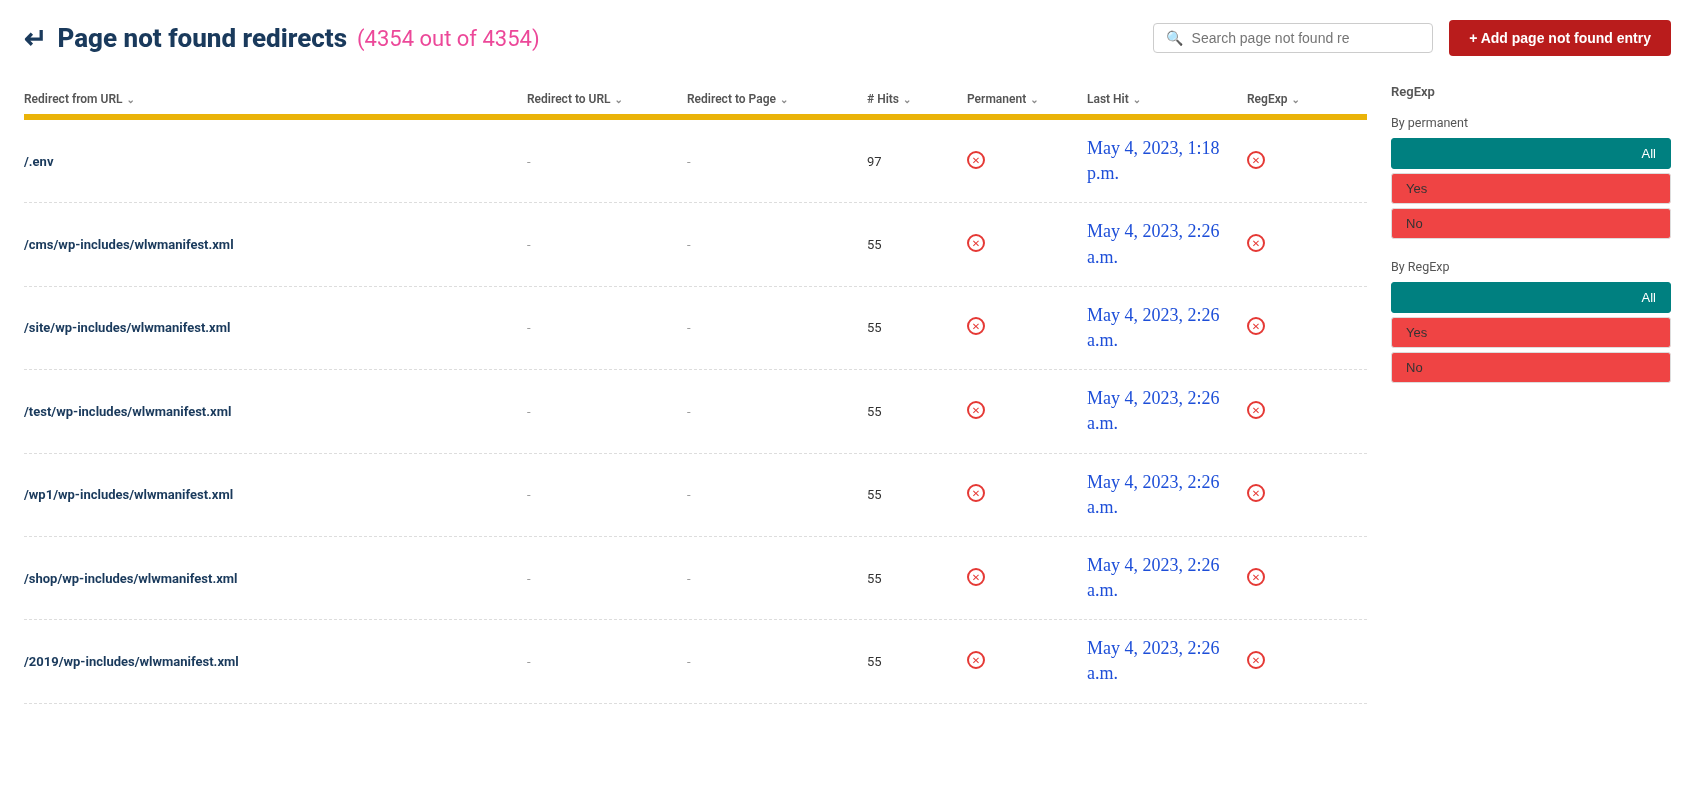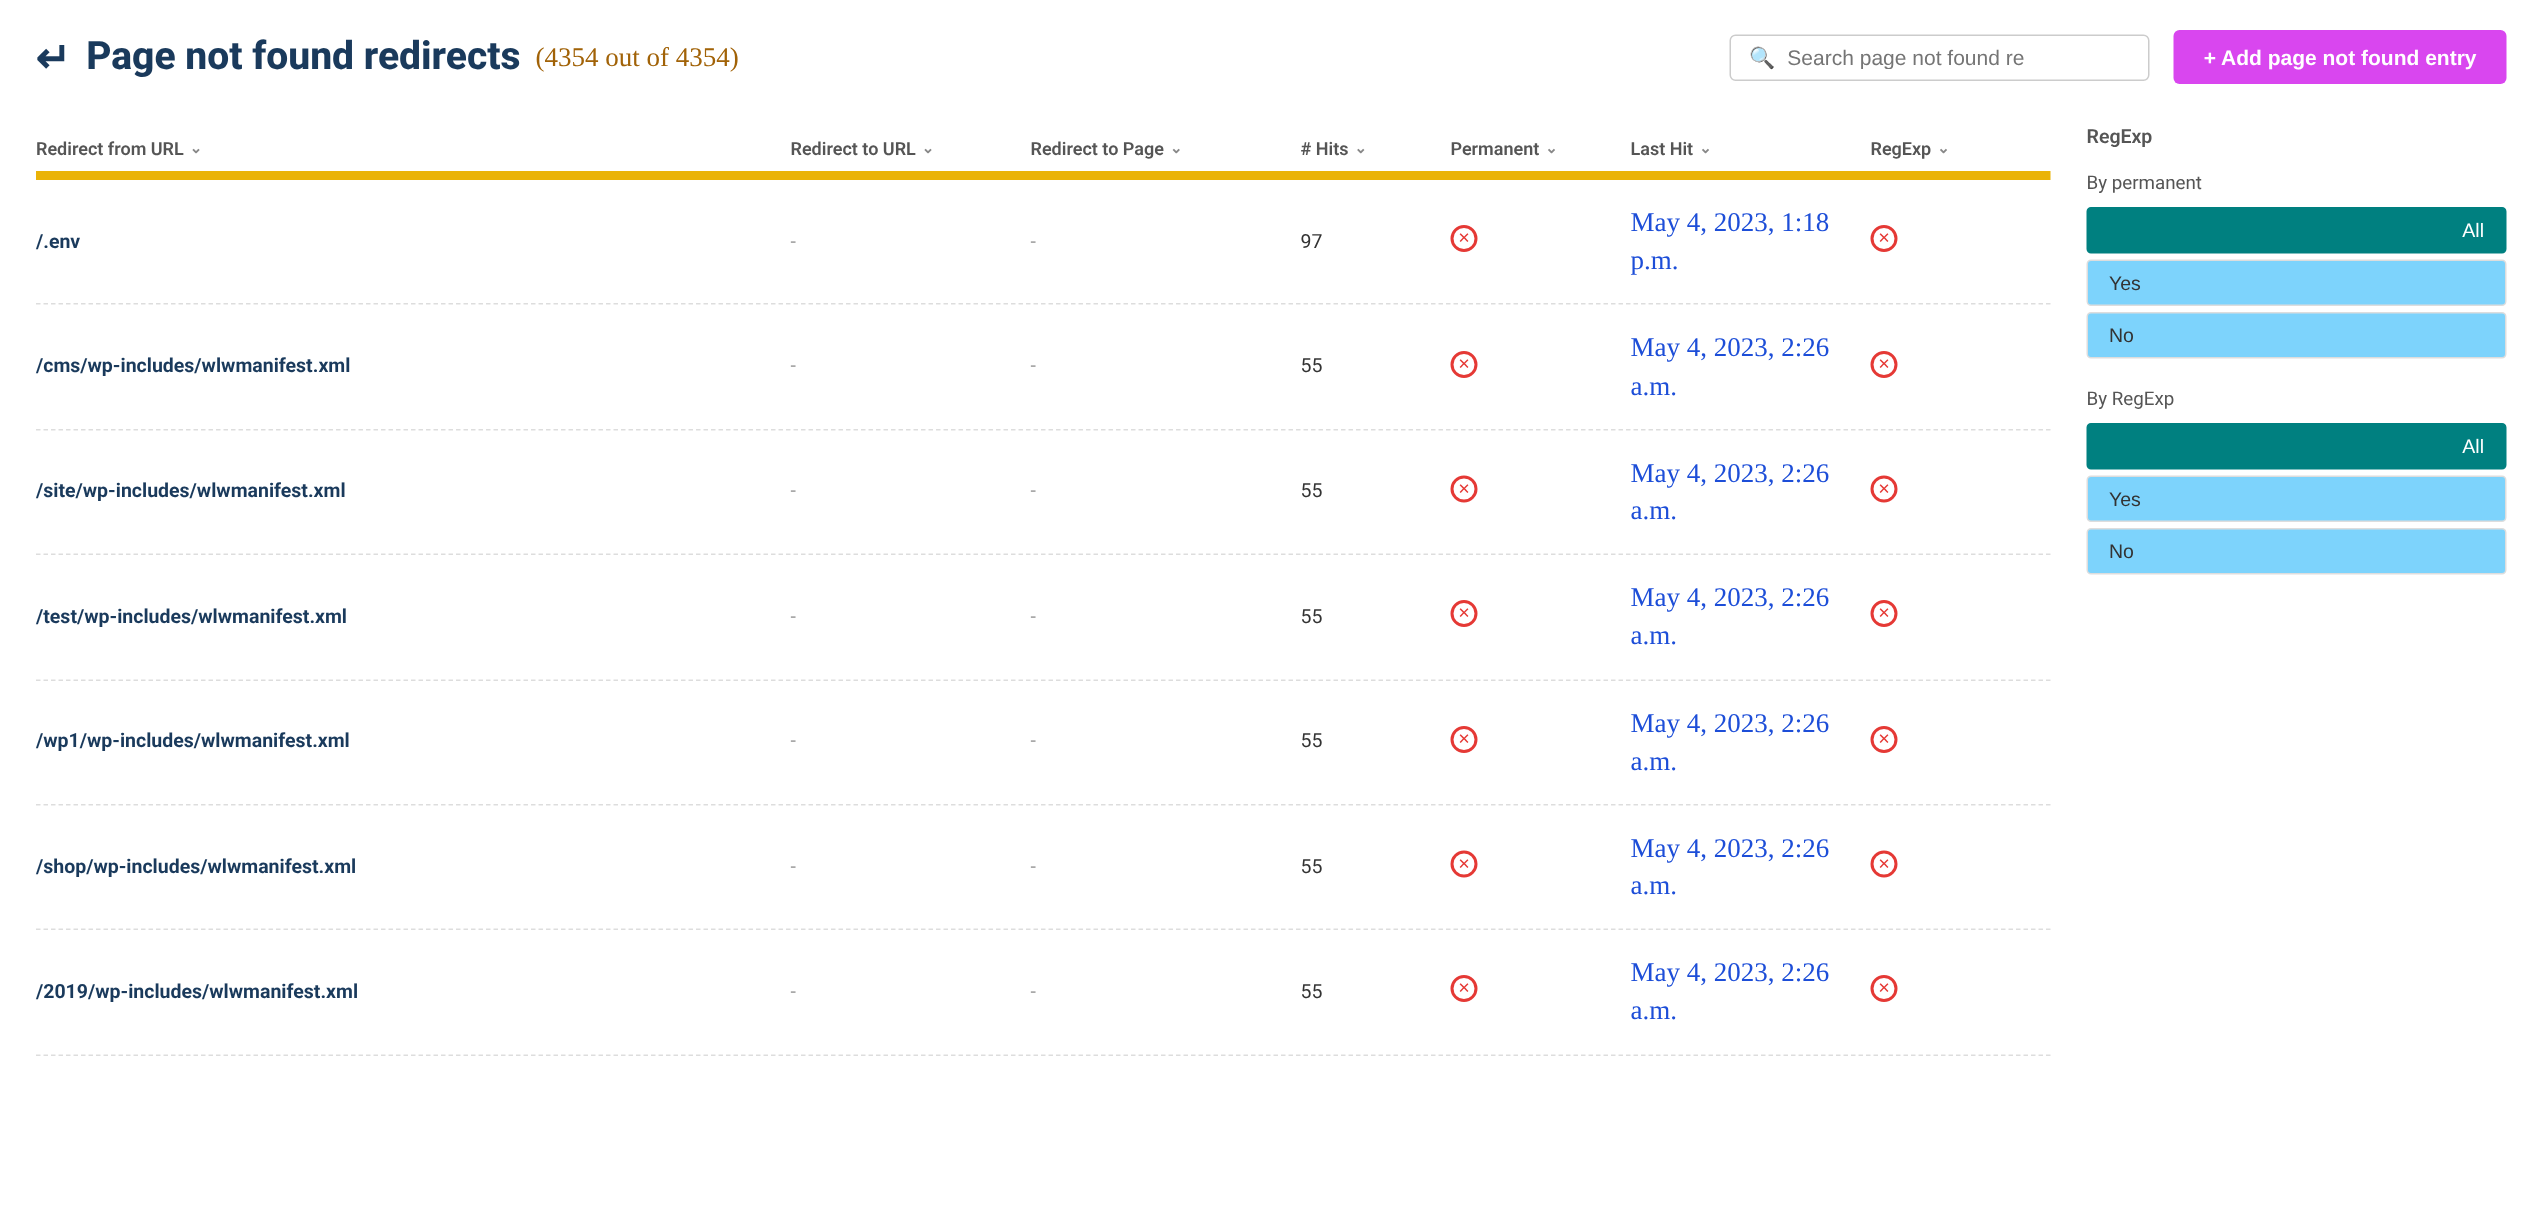--- a/index.html
+++ b/index.html
@@ -29,24 +29,23 @@
       color: #1a3a5c;
       font-size: 28px;
       font-weight: bold;
     }
     .page-title {
       font-size: 26px;
       font-weight: 800;
       color: #1a3a5c;
     }
     .page-count {
-      font-size: 18px;
+      font-size: 22px;
       font-weight: 400;
-      color: #a16207;
-      font-family: Liberation Serif, serif;
+      color: #ec4899;
     }
     .search-box {
       display: flex;
       align-items: center;
       border: 1px solid #ccc;
       border-radius: 4px;
       padding: 6px 12px;
       width: 280px;
       background: #fff;
     }
@@ -57,21 +56,21 @@
     }
     .search-input {
       border: none;
       outline: none;
       font-size: 14px;
       color: #701a75;
       width: 100%;
       background: transparent;
     }
     .add-btn {
-      background: #d946ef;
+      background: #b91c1c;
       color: #fff;
       border: none;
       border-radius: 4px;
       padding: 10px 20px;
       font-size: 14px;
       font-weight: 600;
       cursor: pointer;
       display: flex;
       align-items: center;
       gap: 8px;
@@ -158,21 +157,21 @@
       font-size: 12.5px;
       color: #555;
       margin-bottom: 8px;
     }
     .filter-btn {
       display: block;
       width: 100%;
       padding: 7px 14px;
       border: 1px solid #ddd;
       border-radius: 3px;
-      background: #7dd3fc;
+      background: #ef4444;
       text-align: left;
       font-size: 13px;
       color: #333;
       cursor: pointer;
       margin-bottom: 4px;
     }
     .filter-btn.active {
       background: #008080;
       color: #fff;
       border-color: #008080;

